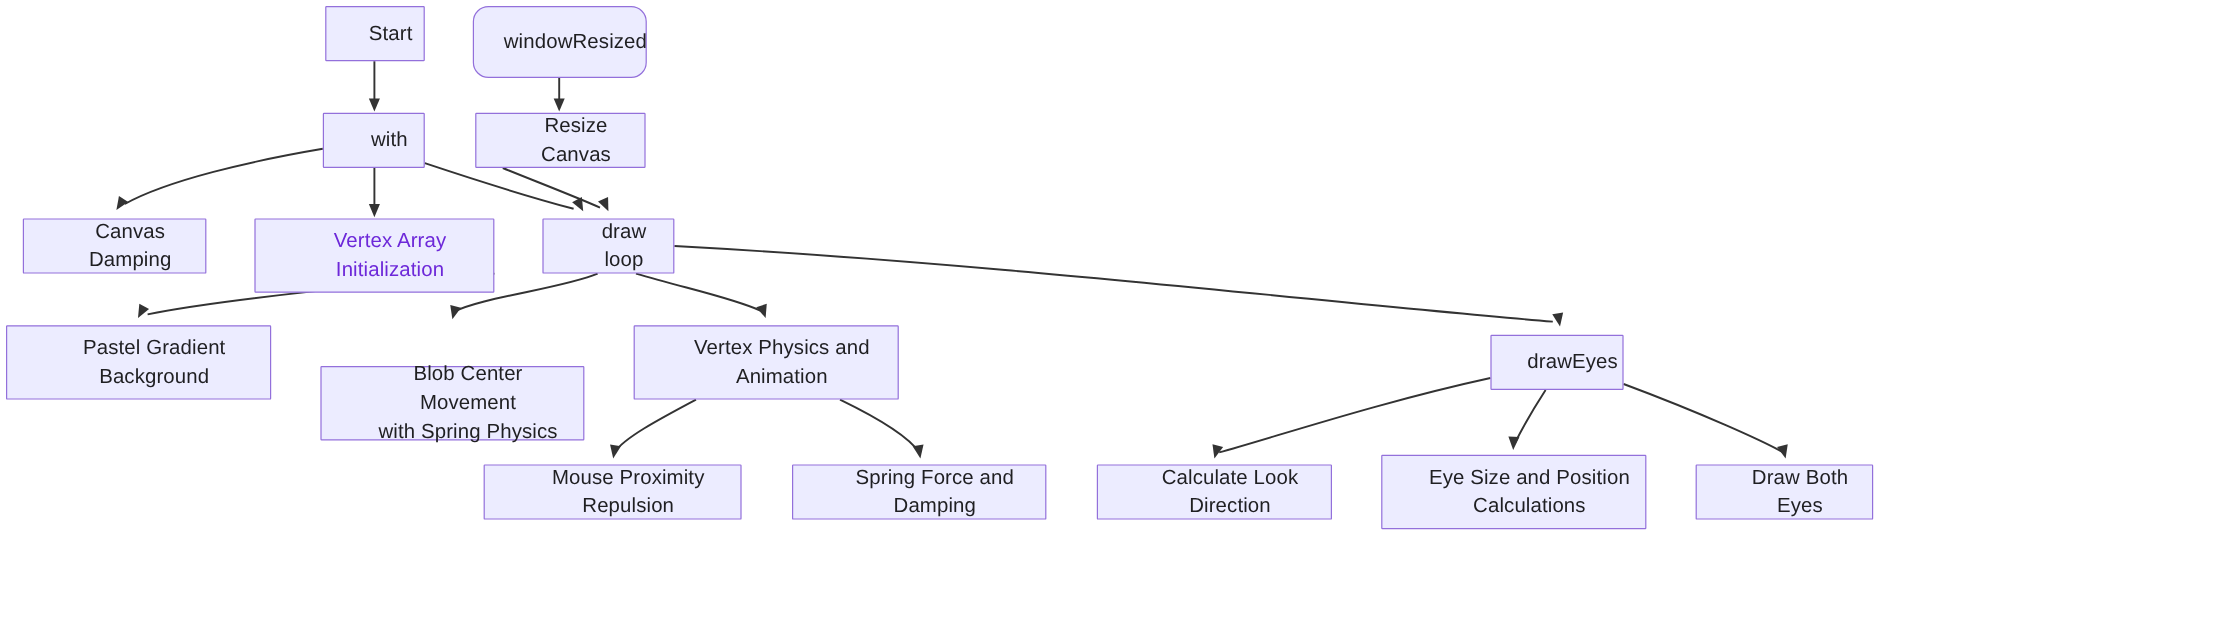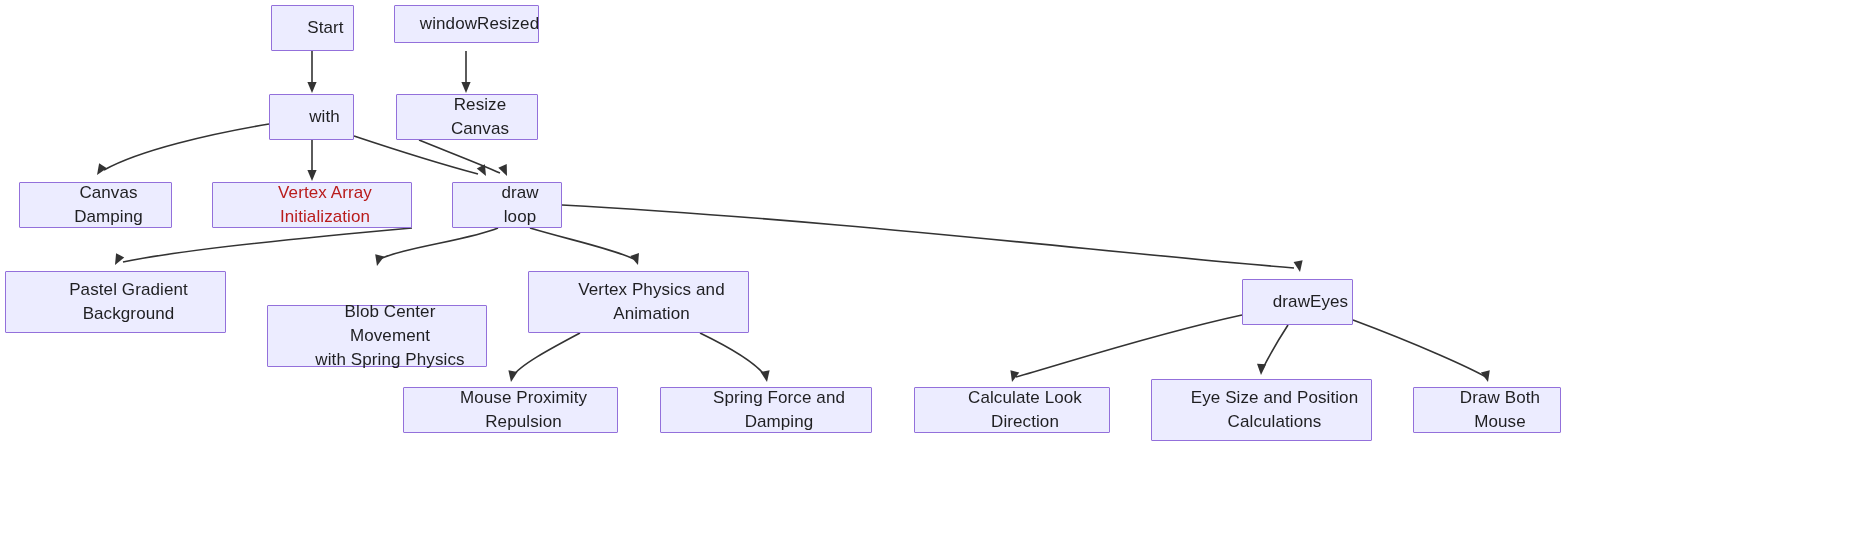--- a/index.html
+++ b/index.html
@@ -93,33 +93,33 @@
         <path class="arrow-head" d="M 0,0 L -11,-4.6 L -11,4.6 Z" transform="translate(1300,272) rotate(80)"></path>
         <path class="arrow-head" d="M 0,0 L -11,-4.6 L -11,4.6 Z" transform="translate(511,382) rotate(100)"></path>
         <path class="arrow-head" d="M 0,0 L -11,-4.6 L -11,4.6 Z" transform="translate(767,382) rotate(80)"></path>
         <path class="arrow-head" d="M 0,0 L -11,-4.6 L -11,4.6 Z" transform="translate(1012,382) rotate(105)"></path>
         <path class="arrow-head" d="M 0,0 L -11,-4.6 L -11,4.6 Z" transform="translate(1261,375) rotate(93)"></path>
         <path class="arrow-head" d="M 0,0 L -11,-4.6 L -11,4.6 Z" transform="translate(1488,382) rotate(76)"></path>
       </g>
   </svg>
   <div id="nodes-layer">
       <div class="node-box" style="left: 271px; top: 5px; width: 83px; height: 46px; background: rgb(236, 236, 255); border-color: rgb(147, 112, 219); color: rgb(31, 31, 34);"><span class="node-label">Start</span></div>
-      <div class="node-box" style="left: 394px; top: 5px; width: 145px; height: 38px; background: rgb(236, 236, 255); border-color: rgb(147, 112, 219); color: rgb(31, 31, 34);"><span class="node-label">windowResized</span></div>
+      <div class="node-box" style="left: 394px; top: 5px; width: 145px; height: 60px; background: rgb(236, 236, 255); border-color: rgb(147, 112, 219); color: rgb(31, 31, 34); border-radius: 13px;"><span class="node-label">windowResized</span></div>
       <div class="node-box" style="left: 269px; top: 94px; width: 85px; height: 46px; background: rgb(236, 236, 255); border-color: rgb(147, 112, 219); color: rgb(31, 31, 34);"><span class="node-label">with</span></div>
       <div class="node-box" style="left: 396px; top: 94px; width: 142px; height: 46px; background: rgb(236, 236, 255); border-color: rgb(147, 112, 219); color: rgb(31, 31, 34); align-items: center;"><span class="node-label">Resize Canvas</span></div>
       <div class="node-box" style="left: 19px; top: 182px; width: 153px; height: 46px; background: rgb(236, 236, 255); border-color: rgb(147, 112, 219); color: rgb(31, 31, 34);"><span class="node-label">Canvas Damping</span></div>
-      <div class="node-box" style="left: 212px; top: 182px; width: 200px; height: 46px; background: rgb(236, 236, 255); border-color: rgb(147, 112, 219); color: #b91c1c;"><span class="node-label">Vertex Array Initialization</span></div>
+      <div class="node-box" style="left: 212px; top: 182px; width: 200px; height: 62px; background: rgb(236, 236, 255); border-color: rgb(147, 112, 219); color: #6d28d9;"><span class="node-label">Vertex Array Initialization</span></div>
       <div class="node-box" style="left: 452px; top: 182px; width: 110px; height: 46px; background: rgb(236, 236, 255); border-color: rgb(147, 112, 219); color: rgb(31, 31, 34);"><span class="node-label">draw loop</span></div>
       <div class="node-box" style="left: 5px; top: 271px; width: 221px; height: 62px; background: rgb(236, 236, 255); border-color: rgb(147, 112, 219); color: rgb(31, 31, 34);"><span class="node-label">Pastel Gradient
 Background</span></div>
       <div class="node-box" style="left: 267px; top: 271px; width: 220px; height: 62px; background: rgb(236, 236, 255); border-color: rgb(147, 112, 219); color: rgb(31, 31, 34); margin-top: 34px;"><span class="node-label">Blob Center Movement
 with Spring Physics</span></div>
       <div class="node-box" style="left: 528px; top: 271px; width: 221px; height: 62px; background: rgb(236, 236, 255); border-color: rgb(147, 112, 219); color: rgb(31, 31, 34);"><span class="node-label">Vertex Physics and
 Animation</span></div>
       <div class="node-box" style="left: 1242px; top: 279px; width: 111px; height: 46px; background: rgb(236, 236, 255); border-color: rgb(147, 112, 219); color: rgb(31, 31, 34);"><span class="node-label">drawEyes</span></div>
       <div class="node-box" style="left: 403px; top: 387px; width: 215px; height: 46px; background: rgb(236, 236, 255); border-color: rgb(147, 112, 219); color: rgb(31, 31, 34);"><span class="node-label">Mouse Proximity Repulsion</span></div>
       <div class="node-box" style="left: 660px; top: 387px; width: 212px; height: 46px; background: rgb(236, 236, 255); border-color: rgb(147, 112, 219); color: rgb(31, 31, 34);"><span class="node-label">Spring Force and Damping</span></div>
       <div class="node-box" style="left: 914px; top: 387px; width: 196px; height: 46px; background: rgb(236, 236, 255); border-color: rgb(147, 112, 219); color: rgb(31, 31, 34);"><span class="node-label">Calculate Look Direction</span></div>
       <div class="node-box" style="left: 1151px; top: 379px; width: 221px; height: 62px; background: rgb(236, 236, 255); border-color: rgb(147, 112, 219); color: rgb(31, 31, 34);"><span class="node-label">Eye Size and Position
 Calculations</span></div>
-      <div class="node-box" style="left: 1413px; top: 387px; width: 148px; height: 46px; background: rgb(236, 236, 255); border-color: rgb(147, 112, 219); color: rgb(31, 31, 34);"><span class="node-label">Draw Both Mouse</span></div>
+      <div class="node-box" style="left: 1413px; top: 387px; width: 148px; height: 46px; background: rgb(236, 236, 255); border-color: rgb(147, 112, 219); color: rgb(31, 31, 34);"><span class="node-label">Draw Both Eyes</span></div>
     </div>
 </div>
 
 </body></html>

